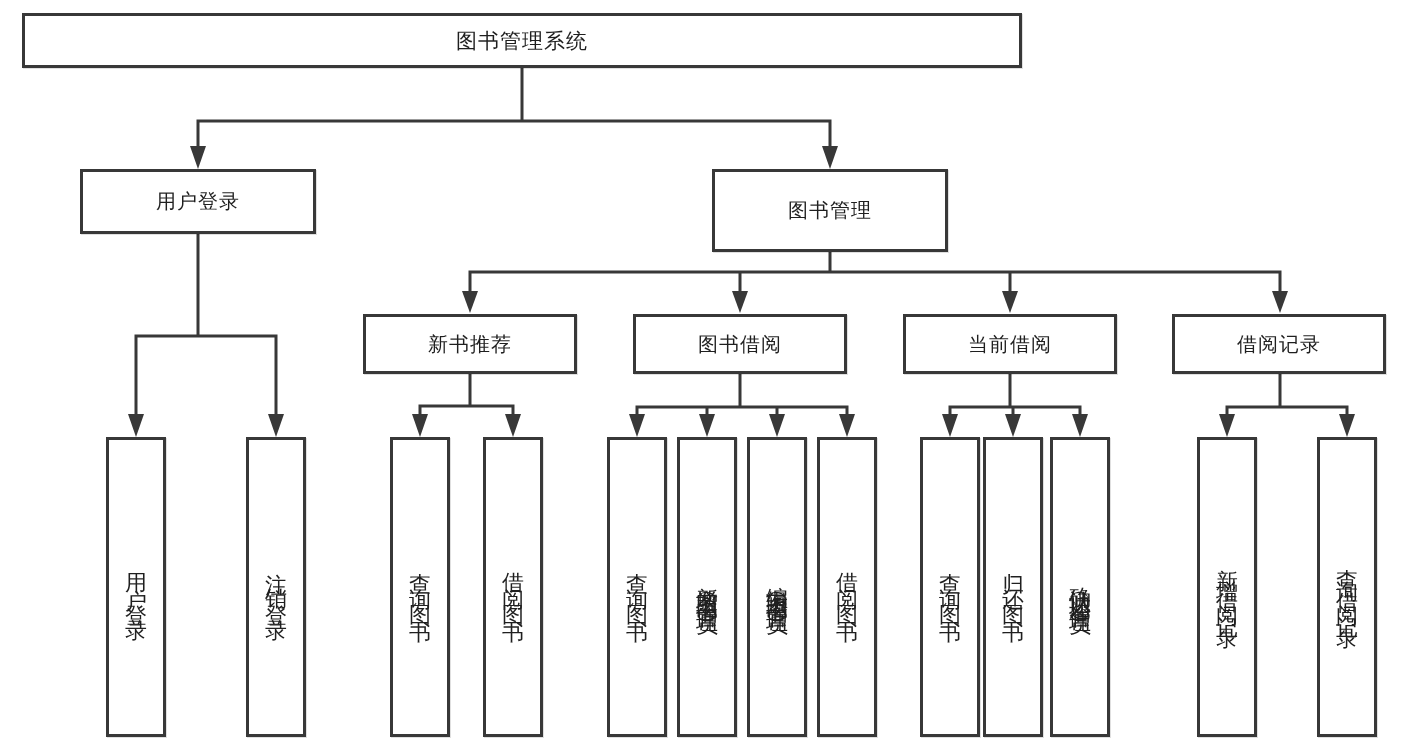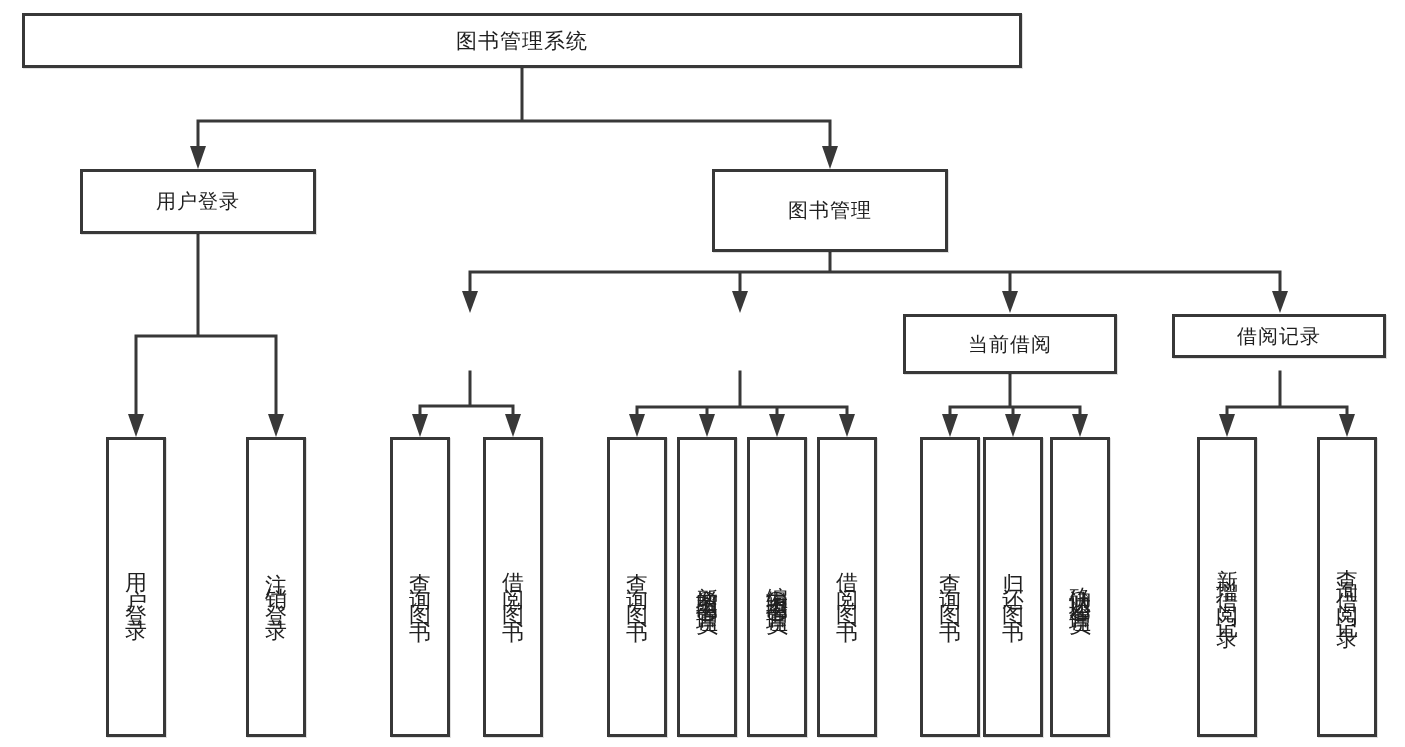--- a/index.html
+++ b/index.html
@@ -107,24 +107,30 @@
     <span>图书管理系统</span>
   </div>
 
   <div class="node lvl2" style="left:80px; top:169px; width:236px; height:65px;">
     <span>用户登录</span>
   </div>
   <div class="node lvl2" style="left:712px; top:169px; width:236px; height:83px;">
     <span>图书管理</span>
   </div>
 
+  <div class="node lvl3" style="left:363px; top:314px; width:214px; height:60px;">
+    <span>新书推荐</span>
+  </div>
+  <div class="node lvl3" style="left:633px; top:314px; width:214px; height:60px;">
+    <span>图书借阅</span>
+  </div>
   <div class="node lvl3" style="left:903px; top:314px; width:214px; height:60px;">
     <span>当前借阅</span>
   </div>
-  <div class="node lvl3" style="left:1172px; top:314px; width:214px; height:44px;">
+  <div class="node lvl3" style="left:1172px; top:314px; width:214px; height:60px;">
     <span>借阅记录</span>
   </div>
 
   <div class="node leaf" style="left:106px;">
     <span class="vtext" style="letter-spacing: 16px;">用户登录</span>
   </div>
   <div class="node leaf" style="left:246px;">
     <span class="vtext" style="letter-spacing: 16px;">注销登录</span>
   </div>
 

